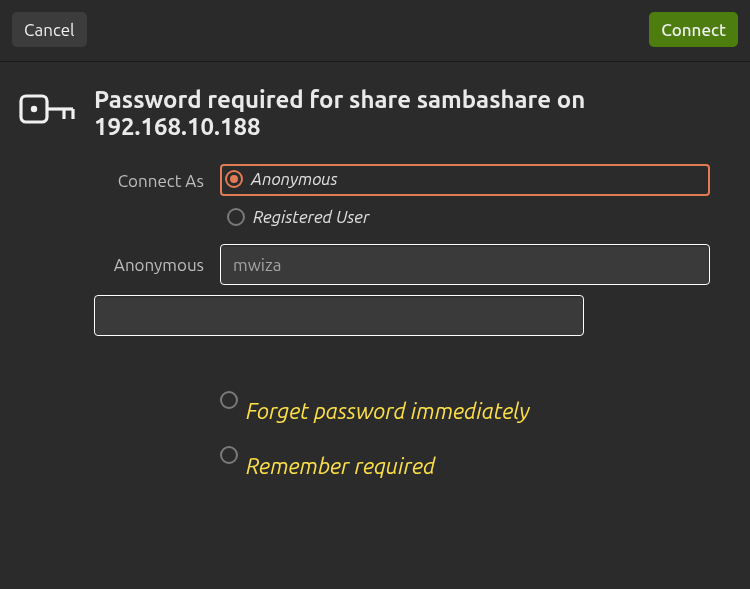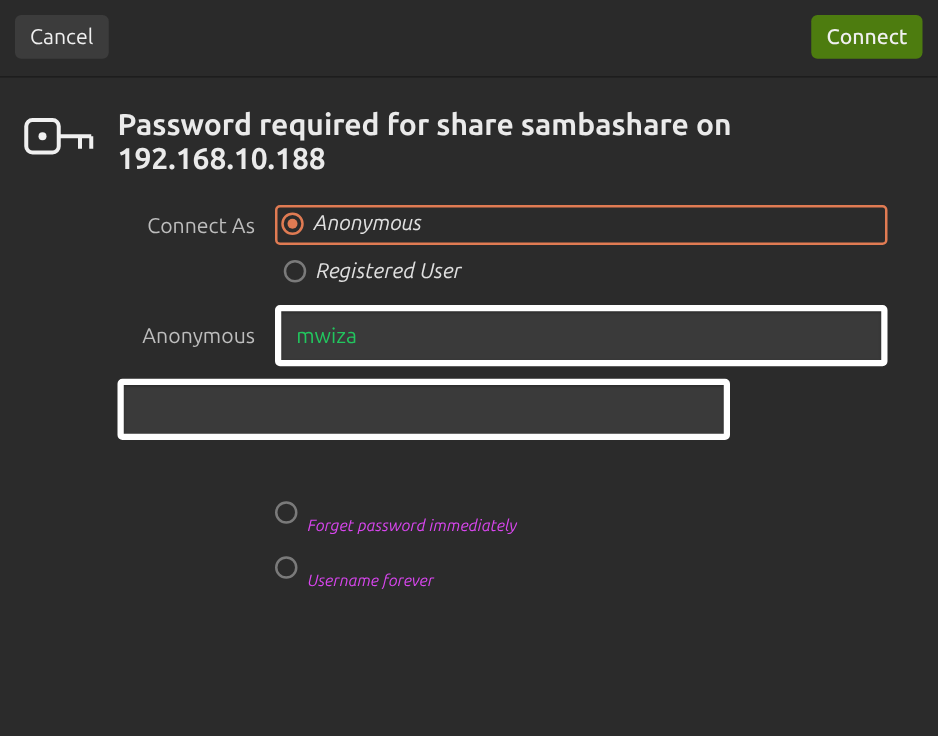--- a/index.html
+++ b/index.html
@@ -99,34 +99,34 @@
     .radio.sel::after {
       content:''; width:8px; height:8px; border-radius:50%;
       background:#f2f2f2;
     }
     .radio.orange.sel { border-color:#e07b53; }
     .radio.orange.sel::after { background:#e07b53; }
     .text-input {
       width:100%;
       max-width:490px;
       background:#3a3a3a;
-      border:5px solid #ffffff;
+      border:1px solid #ffffff;
       border-radius:4px;
       padding:10px 12px;
-      color:#22c55e;
+      color:#a3a3a3;
       font-size:17px;
       box-shadow: inset 0 1px 2px rgba(0,0,0,.3);
     }
     .text-input:disabled { opacity:.85; }
     .spacer { height:26px; }
     .pw-options {
       margin-left:126px;
     }
     .pw-options .radio-line { padding:4px 0; }
-    .pw-options span { color:#d946ef; font-size:13px;margin-top:22px; }
+    .pw-options span { color:#fde047; font-size:22px;margin-top:22px; }
     svg.key { stroke:#f0f0f0; stroke-width:3.2; fill:none; }
   </style>
 </head>
 <body>
 
 <div class="header">
   <button class="btn cancel">Cancel</button>
   <button class="btn connect">Connect</button>
 </div>
 
@@ -179,18 +179,18 @@
 
     <div class="spacer"></div>
 
     <div class="pw-options">
       <div class="radio-line">
         <div class="radio"></div>
         <span>Forget password immediately</span>
       </div>
       <div class="radio-line">
         <div class="radio"></div>
-        <span>Username forever</span>
+        <span>Remember required</span>
       </div>
     </div>
 
   </div>
 </div>
 
 </body></html>

